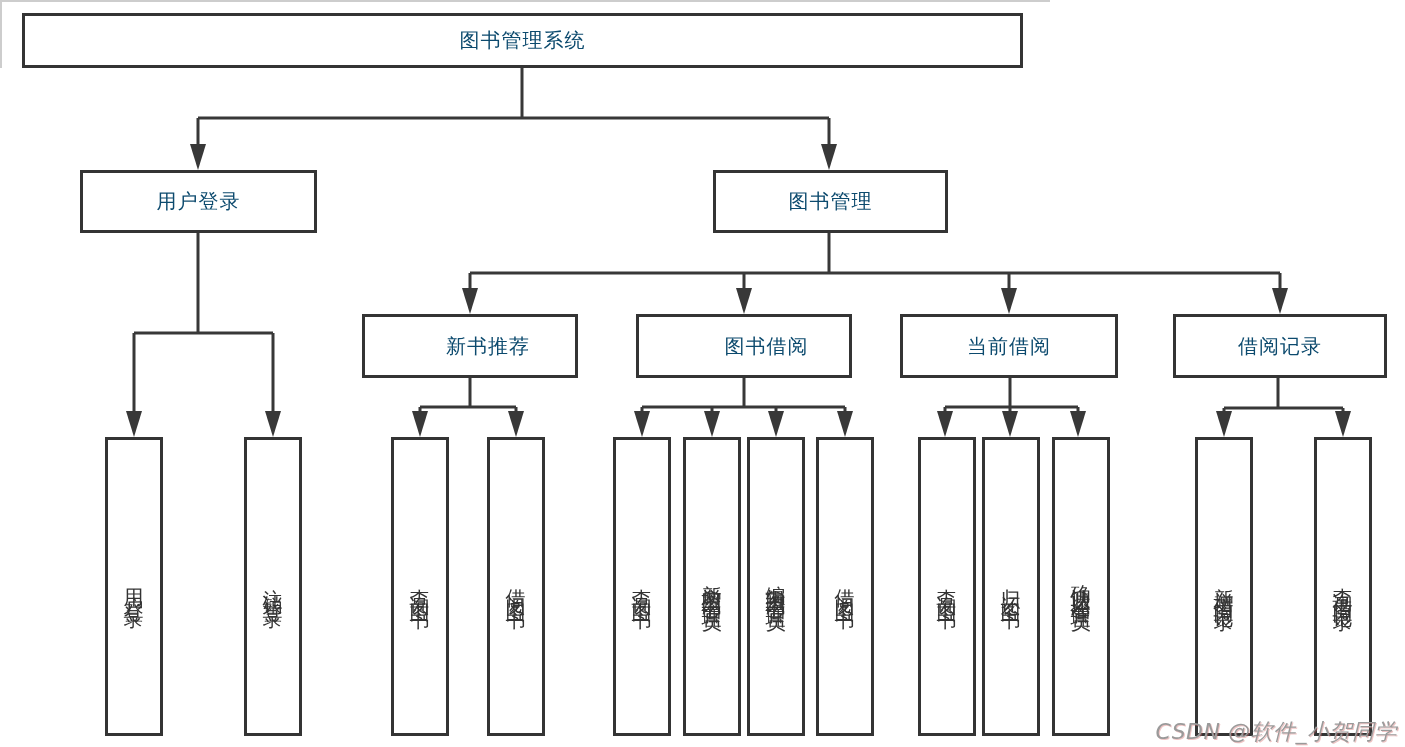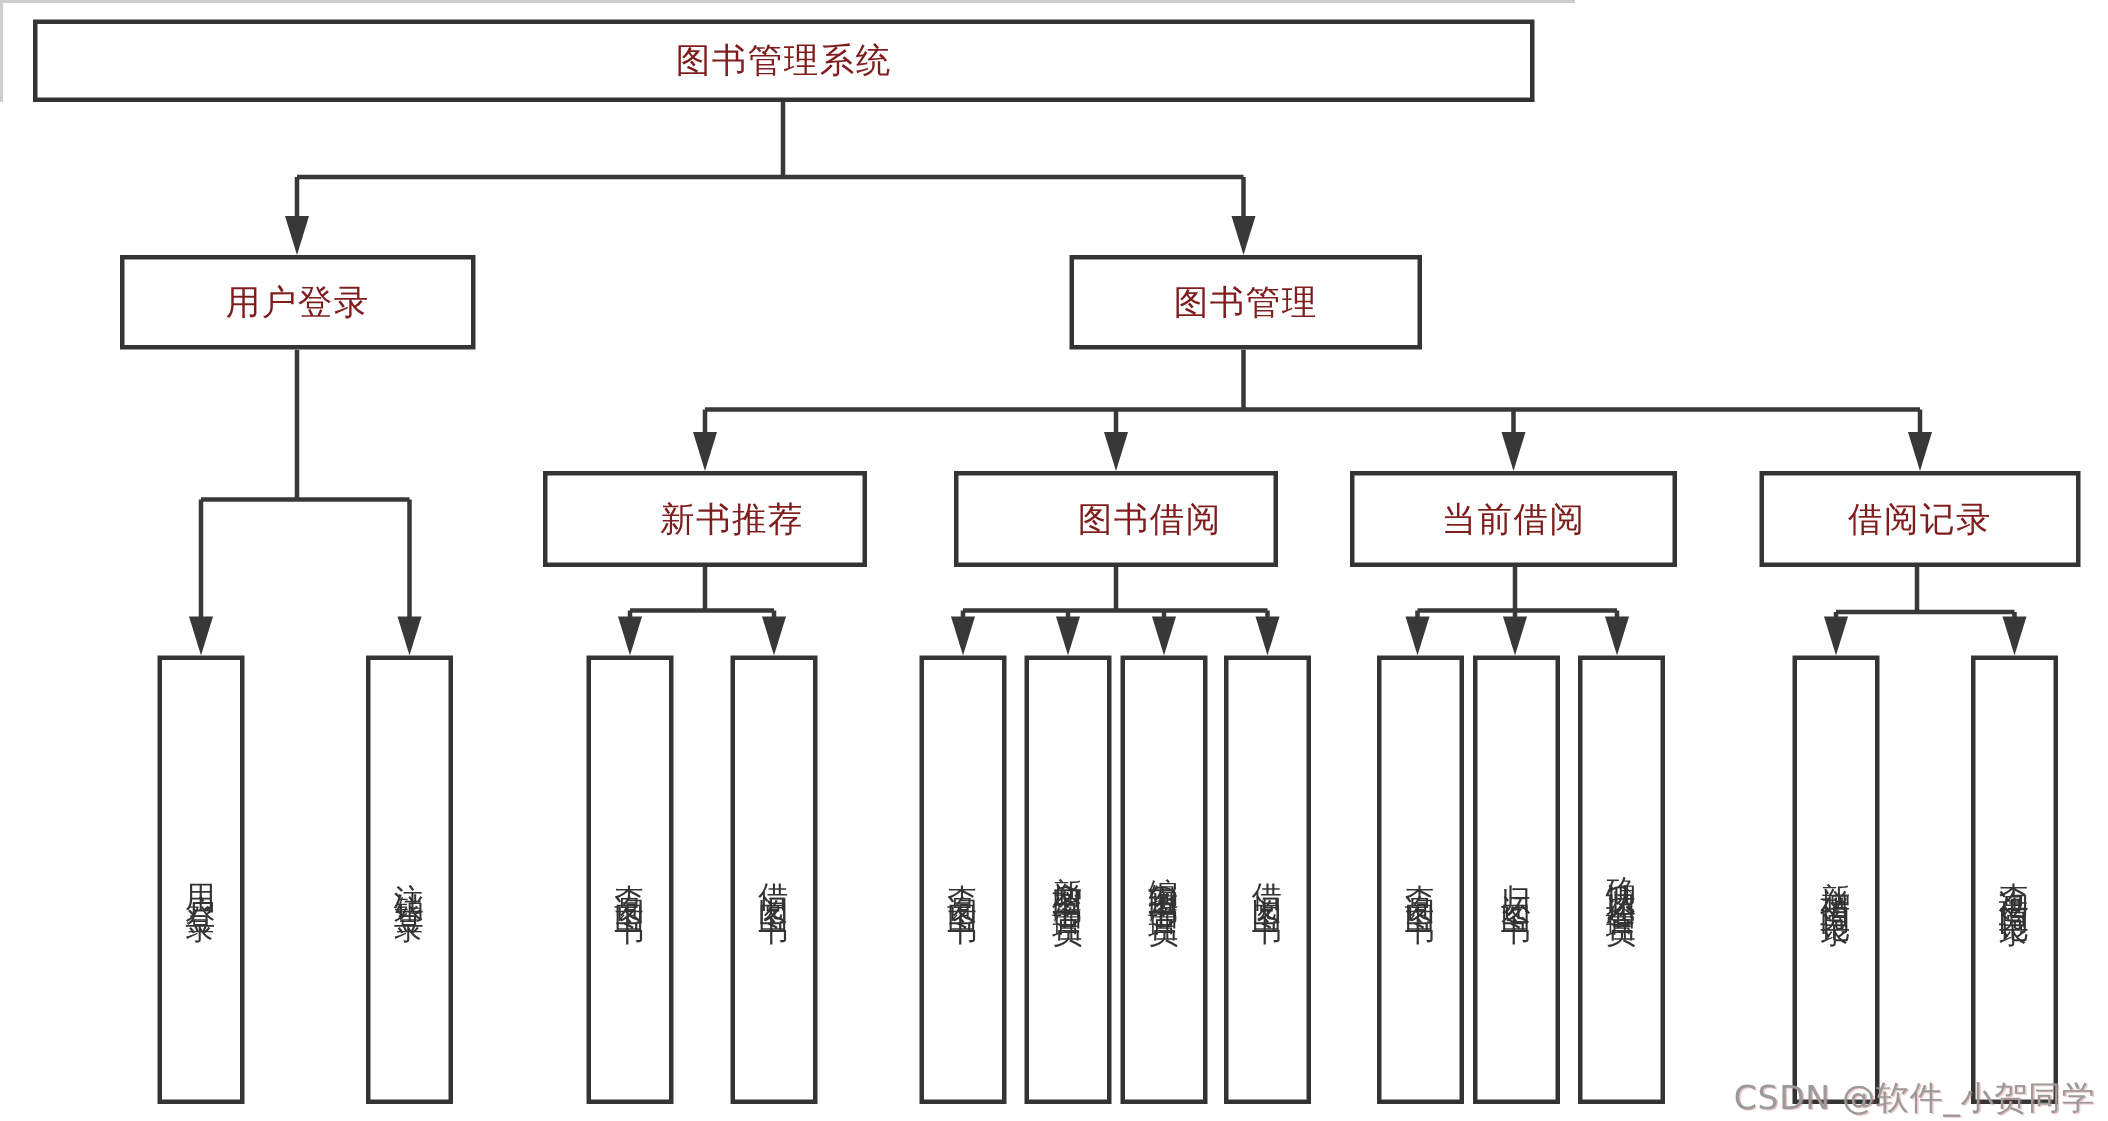--- a/index.html
+++ b/index.html
@@ -7,29 +7,30 @@
     position:relative;width:1405px;height:747px;background:#ffffff;overflow:hidden;
     font-family:"DejaVu Sans","Liberation Sans",sans-serif;color:#333333;
   }
   .edge-artifact{position:absolute;background:#cdcdcd;}
   svg.wires{position:absolute;left:0;top:0;z-index:0;}
   .box{
     position:absolute;box-sizing:border-box;background:#ffffff;
     border:3px solid #343434;display:flex;align-items:center;justify-content:center;
     z-index:1;
   }
-  .hlabel{font-size:23px;letter-spacing:1px;color:#7f1d1d;white-space:nowrap;}
+  .hlabel{font-size:20px;letter-spacing:1px;color:#0c4a6e;white-space:nowrap;}
   .vbox .vlabel{
     writing-mode:vertical-rl;text-orientation:mixed;
     font-size:20px;letter-spacing:7px;line-height:1;color:#333333;
   }
   .watermark{
     position:absolute;right:8px;bottom:0px;z-index:2;
     font-size:22px;color:#9a9a9a;letter-spacing:0.5px;white-space:nowrap;
     text-shadow:1px 1px 0 rgba(216,108,108,0.40);
+    font-style:italic;
   }
 </style>
 </head>
 <body>
 
 <div class="stage">
 
   <div class="edge-artifact" style="left:0;top:0;width:1050px;height:2px;"></div>
   <div class="edge-artifact" style="left:0;top:0;width:2px;height:68px;"></div>
 

